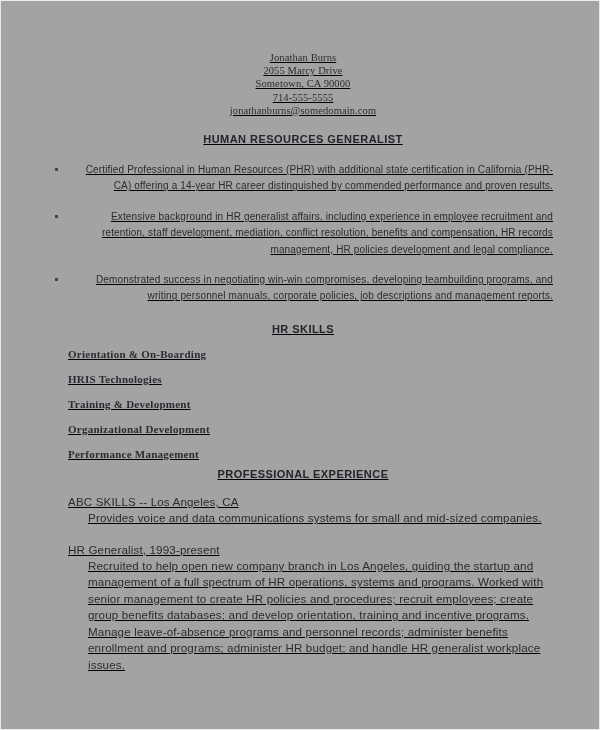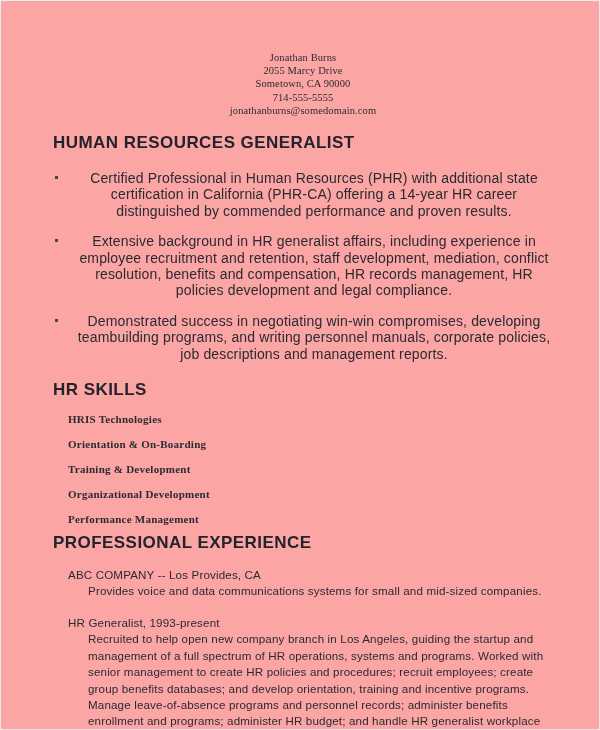--- a/index.html
+++ b/index.html
@@ -12,25 +12,26 @@
     height: 730px;
     overflow: hidden;
     font-family: "Liberation Sans", sans-serif;
   }
 
   .page {
     position: relative;
     box-sizing: border-box;
     width: 600px;
     height: 730px;
-    background: #fca5a5;
+    background: #a3a3a3;
     border: 1px solid #e8e8e8;
     border-top-color: #ededed;
     border-left-color: #eaeaea;
     padding: 0;
+    text-decoration: underline;
   }
 
   .doc {
     box-sizing: border-box;
     width: 100%;
     height: 100%;
     padding: 50px 46px 0 52px;
   }
 
   
@@ -39,46 +40,46 @@
     font-family: "Liberation Serif", serif;
     color: #2b2b33;
     font-size: 10.5px;
     line-height: 13.2px;
     letter-spacing: 0.1px;
   }
   .contact div { white-space: nowrap; }
 
   
   .section-title {
-    text-align: left;
+    text-align: center;
     font-family: "Liberation Sans", sans-serif;
     font-weight: bold;
-    font-size: 17px;
+    font-size: 11px;
     letter-spacing: 0.45px;
     color: #23232b;
   }
   .title-main { margin-top: 16px; }
   .title-skills { margin-top: 18px; }
   .title-exp { margin-top: 4px; }
 
   
   .bullets {
     margin: 17px 0 0 0;
     padding: 0;
     list-style: none;
   }
   .bullets li {
     position: relative;
     padding-left: 22px;
     margin-bottom: 14px;
-    font-size: 14px;
+    font-size: 10px;
     line-height: 16.4px;
     color: #2a2a33;
     letter-spacing: 0.15px;
-    text-align: center;
+    text-align: right;
   }
   .bullets li:last-child { margin-bottom: 0; }
   .bullets li .dot {
     position: absolute;
     left: 2px;
     top: 6px;
     width: 3px;
     height: 3px;
     background: #45454f;
   }
@@ -140,31 +141,31 @@
       </li>
       <li>
         <span class="dot"></span>
         <span>Demonstrated success in negotiating win-win compromises, developing teambuilding programs, and writing personnel manuals, corporate policies, job descriptions and management reports.</span>
       </li>
     </ul>
 
     <div class="section-title title-skills">HR SKILLS</div>
 
     <ul class="skills">
+      <li>Orientation &amp; On-Boarding</li>
       <li>HRIS Technologies</li>
-      <li>Orientation &amp; On-Boarding</li>
       <li>Training &amp; Development</li>
       <li>Organizational Development</li>
       <li>Performance Management</li>
     </ul>
 
     <div class="section-title title-exp">PROFESSIONAL EXPERIENCE</div>
 
     <div class="exp-block">
-      <span class="exp-heading">ABC COMPANY -- Los Provides, CA</span>
+      <span class="exp-heading">ABC SKILLS -- Los Angeles, CA</span>
       <span class="exp-line">Provides voice and data communications systems for small and mid-sized companies.</span>
     </div>
 
     <div class="exp-block second">
       <span class="exp-heading">HR Generalist, 1993-present</span>
       <span class="exp-line">Recruited to help open new company branch in Los Angeles, guiding the startup and management of a full spectrum of HR operations, systems and programs. Worked with senior management to create HR policies and procedures; recruit employees; create group benefits databases; and develop orientation, training and incentive programs. Manage leave-of-absence programs and personnel records; administer benefits enrollment and programs; administer HR budget; and handle HR generalist workplace issues.</span>
     </div>
 
   </div>
 </div>

